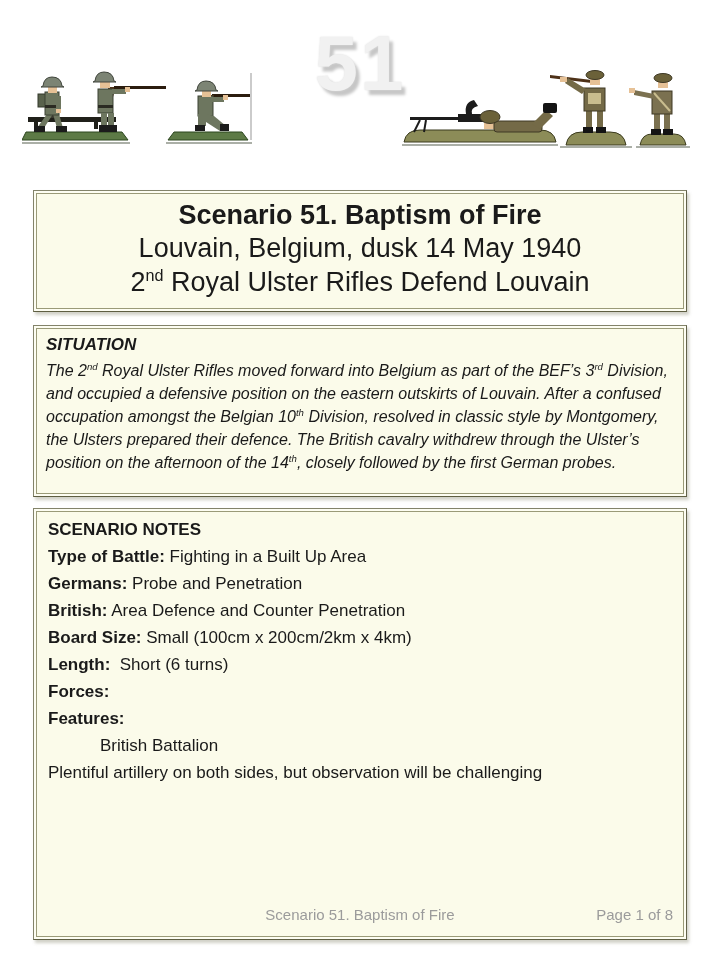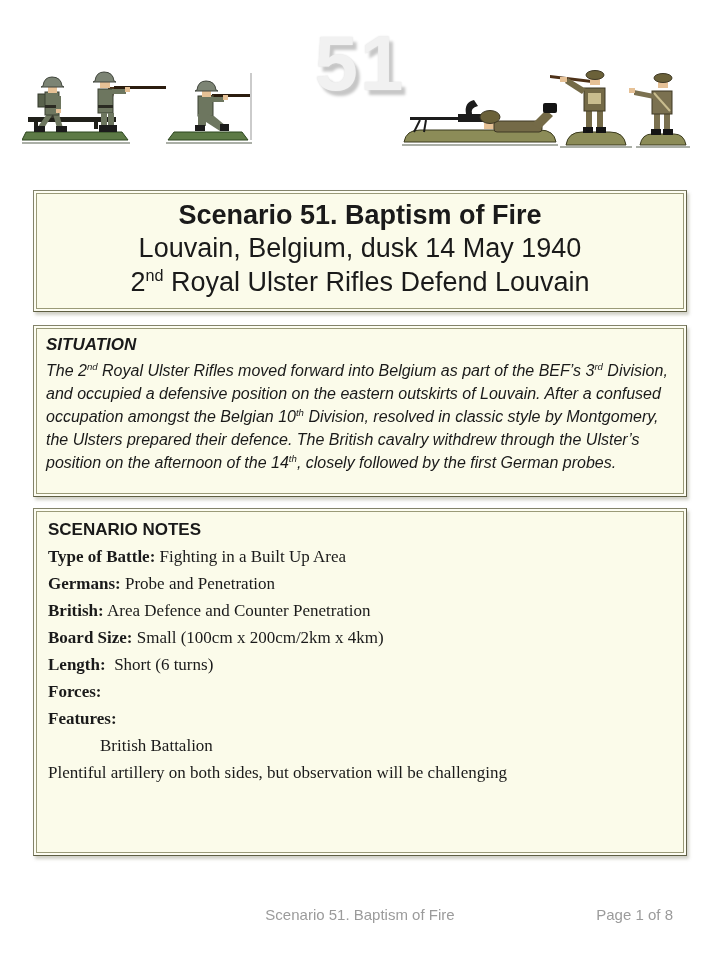--- a/index.html
+++ b/index.html
@@ -29,23 +29,23 @@
   .title-box{top:190px;height:122px;text-align:center;padding-top:8px;}
   .title-line1{font-size:27px;font-weight:bold;line-height:33px;}
   .title-line2{font-size:27px;line-height:33px;}
   .title-line3{font-size:27px;font-weight:normal;line-height:34px;}
   sup{font-size:60%;line-height:0;}
 
   .situation-panel{top:325px;height:172px;padding:7px 12px;font-style:italic;}
   .panel-heading{font-size:17px;font-weight:bold;line-height:23px;}
   .situation-body{font-size:16px;line-height:23px;margin-top:3px;}
 
-  .notes-panel{top:508px;height:348px;padding:8px 14px;}
+  .notes-panel{top:508px;height:432px;padding:8px 14px;}
   .notes-panel .panel-heading{line-height:26px;}
-  .note-row{font-size:17px;line-height:27px;white-space:pre-wrap;font-family:Liberation Serif, serif;}
+  .note-row{font-size:17px;line-height:27px;white-space:pre-wrap;}
   .note-label{font-weight:bold;}
   .note-row.indent{padding-left:52px;}
 
   .footer{position:absolute;top:906px;left:0;width:720px;font-size:15px;line-height:18px;color:var(--footer-text,#9b9b9b);}
   .footer-title{display:block;text-align:center;}
   .footer-page{position:absolute;right:47px;top:0;text-align:right;}
 </style>
 </head>
 <body>
 

